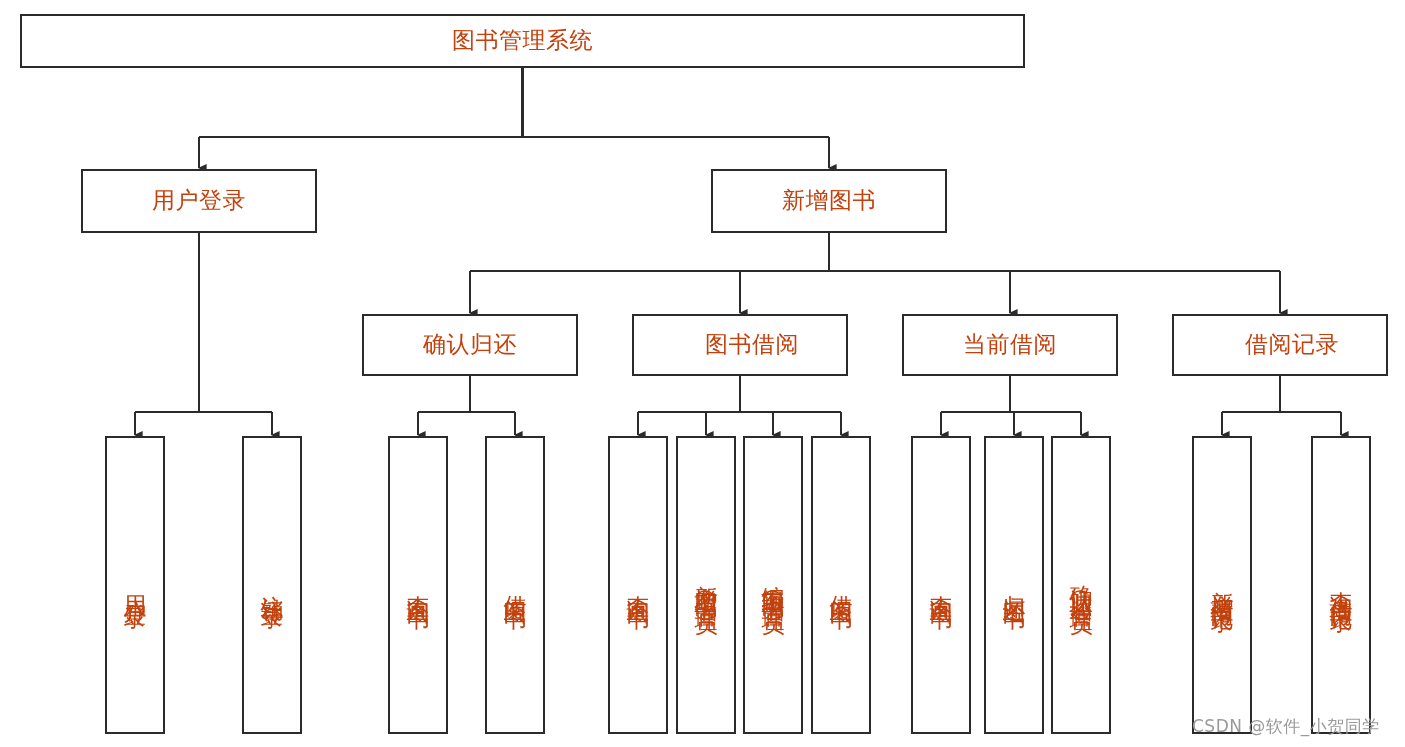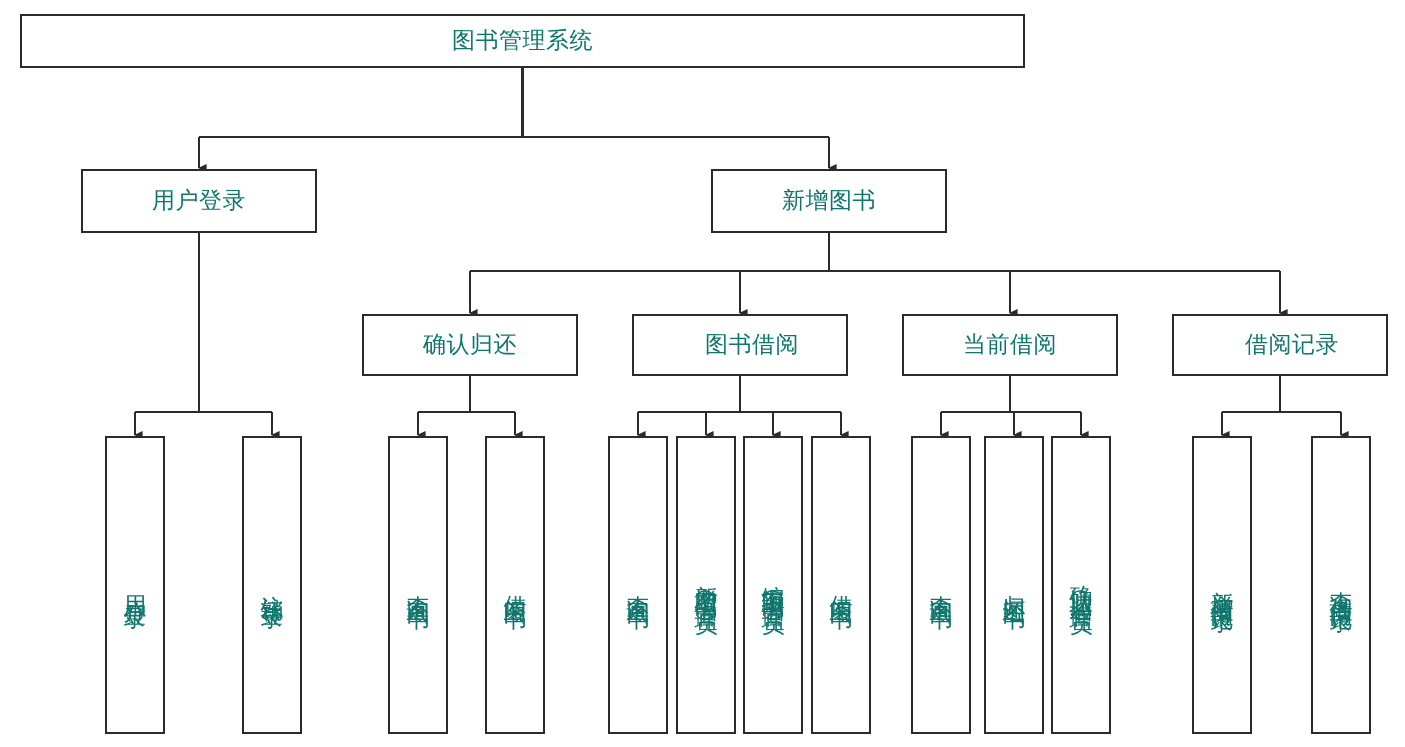--- a/index.html
+++ b/index.html
@@ -31,21 +31,21 @@
     position: absolute;
     box-sizing: border-box;
     background: #ffffff;
     border: 2.5px solid #2b2b2b;
     display: flex;
     align-items: center;
     justify-content: center;
     overflow: hidden;
   }
   .node-label {
-    color: #0f766e;
+    color: #c2410c;
     text-align: center;
     line-height: 1.18;
     white-space: nowrap;
     letter-spacing: 0.5px;
   }
   .node.horizontal .node-label {
     font-size: 23px;
     writing-mode: horizontal-tb;
   }
   .node.vertical {
@@ -170,13 +170,14 @@
         <span class="node-label">确认归还（管理员）</span>
       </div>
       <div class="node vertical" style="left: 1192px; top: 436px; width: 60px; height: 298px;">
         <span class="node-label">新增借阅记录</span>
       </div>
       <div class="node vertical" style="left: 1311px; top: 436px; width: 60px; height: 298px;">
         <span class="node-label">查询借阅记录</span>
       </div>
     </div>
 
+  <div class="watermark" style="left: 1192px; top: 715px;">CSDN @软件_小贺同学</div>
 </div>
 
 </body></html>

